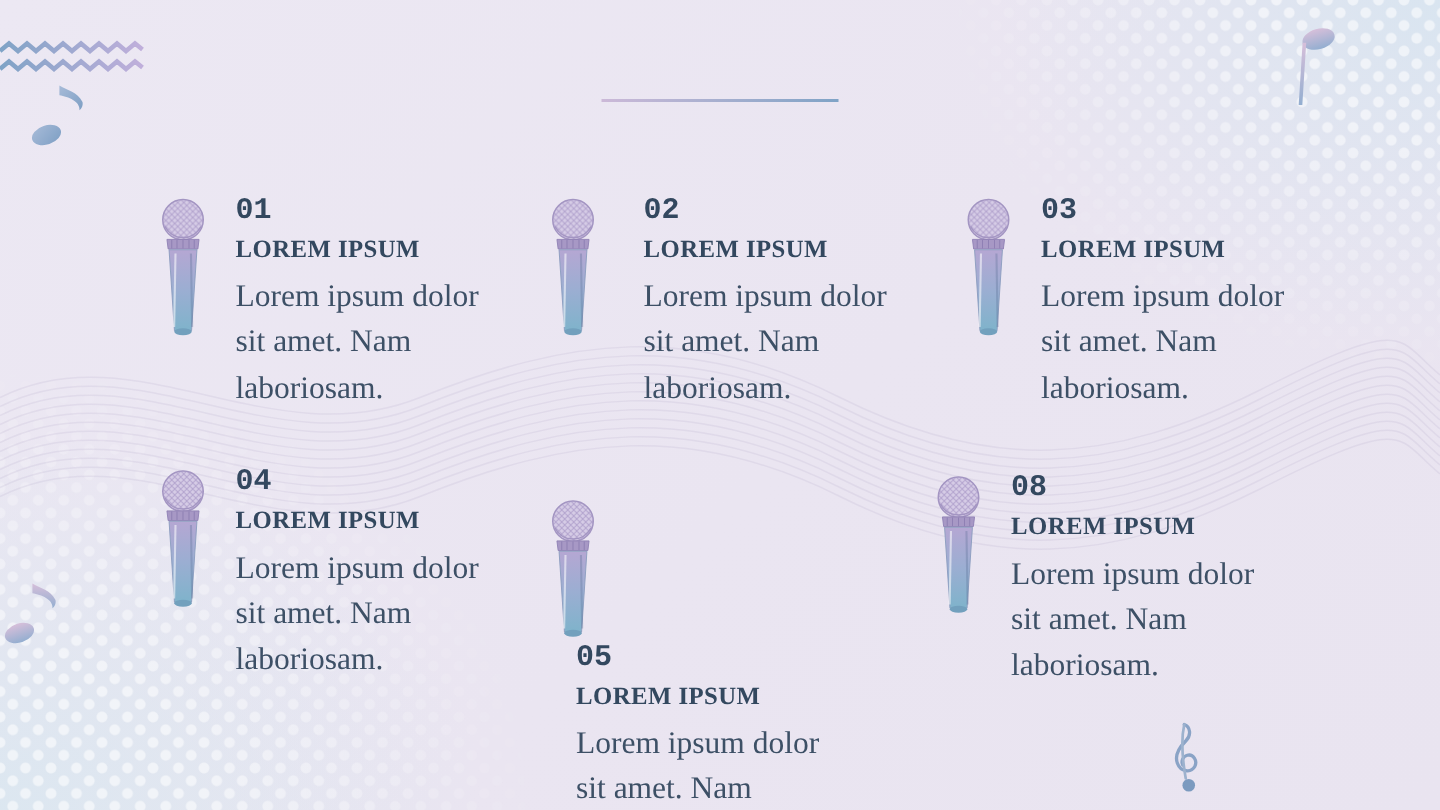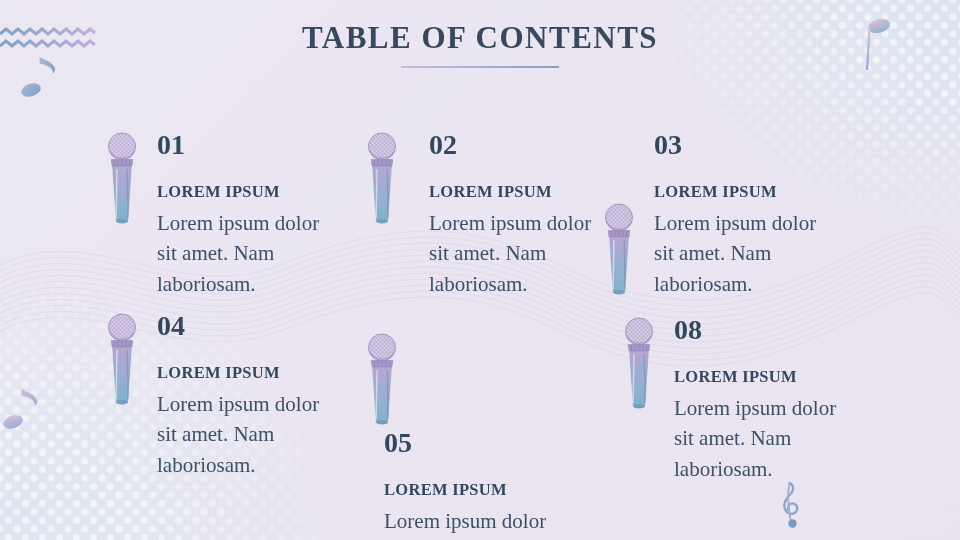--- a/index.html
+++ b/index.html
@@ -64,35 +64,36 @@
     background: linear-gradient(90deg, #ccb9d8 0%, #aab0d0 45%, #7fa3c6 100%);
   }
 
   .toc-item {
     position: absolute;
     display: flex;
     align-items: flex-start;
   }
   .pos-1 { left: 106px; top: 131px; }
   .pos-2 { left: 366px; top: 131px; gap: 12px; }
-  .pos-3 { left: 603px; top: 131px; align-items: flex-end; }
+  .pos-3 { left: 643px; top: 131px; }
   .pos-4 { left: 106px; top: 312px; }
   .pos-5 { left: 366px; top: 332px; flex-direction: column; }
   .pos-6 { left: 623px; top: 316px; }
 
   .mic { width: 33px; height: 97px; flex: 0 0 auto; }
   .toc-text { margin-left: 18px; }
   .toc-num {
-    font-size: 28px;
+    font-size: 20px;
     font-weight: 700;
     line-height: 1;
     color: #33485f;
+    font-family: Liberation Mono, monospace;
   }
   .toc-head {
-    margin-top: 23px;
+    margin-top: 5px;
     font-size: 16.5px;
     font-weight: 700;
     letter-spacing: 0.3px;
     color: #33485f;
   }
   .toc-body {
     margin-top: 6px;
     width: 180px;
     font-size: 21px;
     line-height: 1.45;
@@ -203,21 +204,20 @@
   <svg class="deco note-tr" width="32" height="60">
       <use href="#sym-quarter-note"></use>
     </svg>
   <svg class="deco note-bl" width="38" height="46">
       <use href="#sym-eighth-note-pink"></use>
     </svg>
   <svg class="deco clef-br" width="28" height="50">
       <use href="#sym-treble-clef"></use>
     </svg>
 
-  <div class="title">TABLE OF CONTENTS</div>
   <div class="title-rule"></div>
 
   <div class="toc-item pos-1">
     <svg class="mic" viewBox="0 0 32 97">
         <use href="#sym-mic"></use>
       </svg>
     <div class="toc-text">
       <div class="toc-num">01</div>
       <div class="toc-head">LOREM IPSUM</div>
       <div class="toc-body">Lorem ipsum dolor sit amet. Nam laboriosam.</div>

